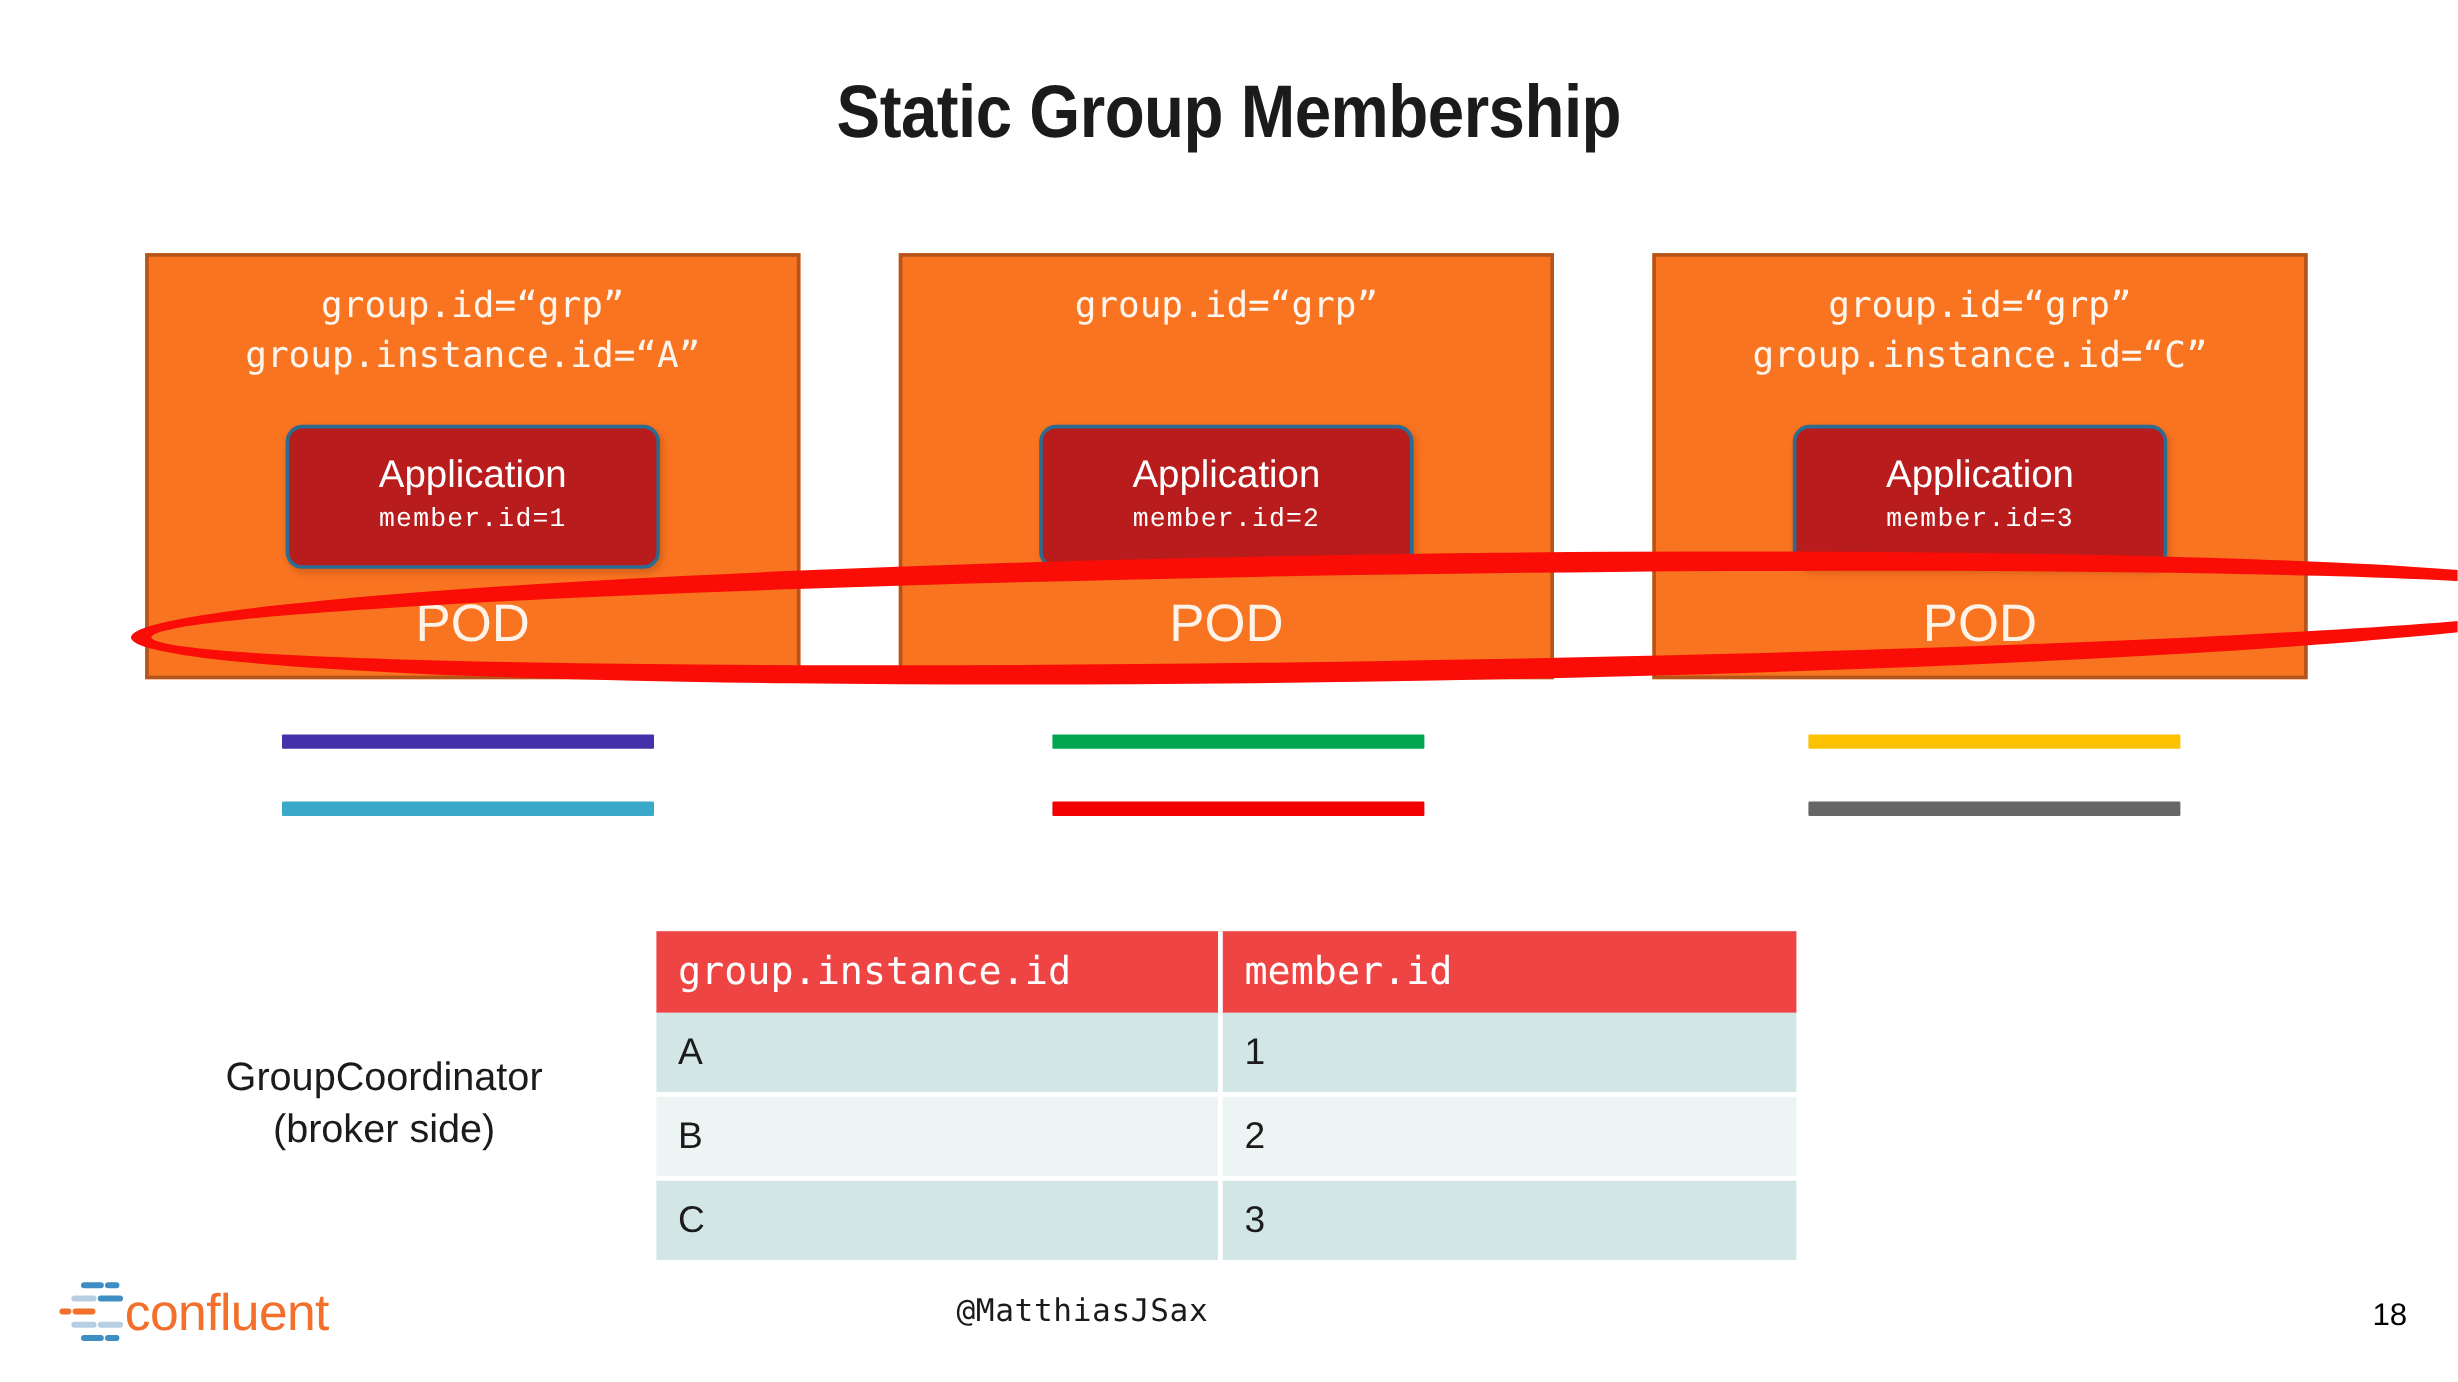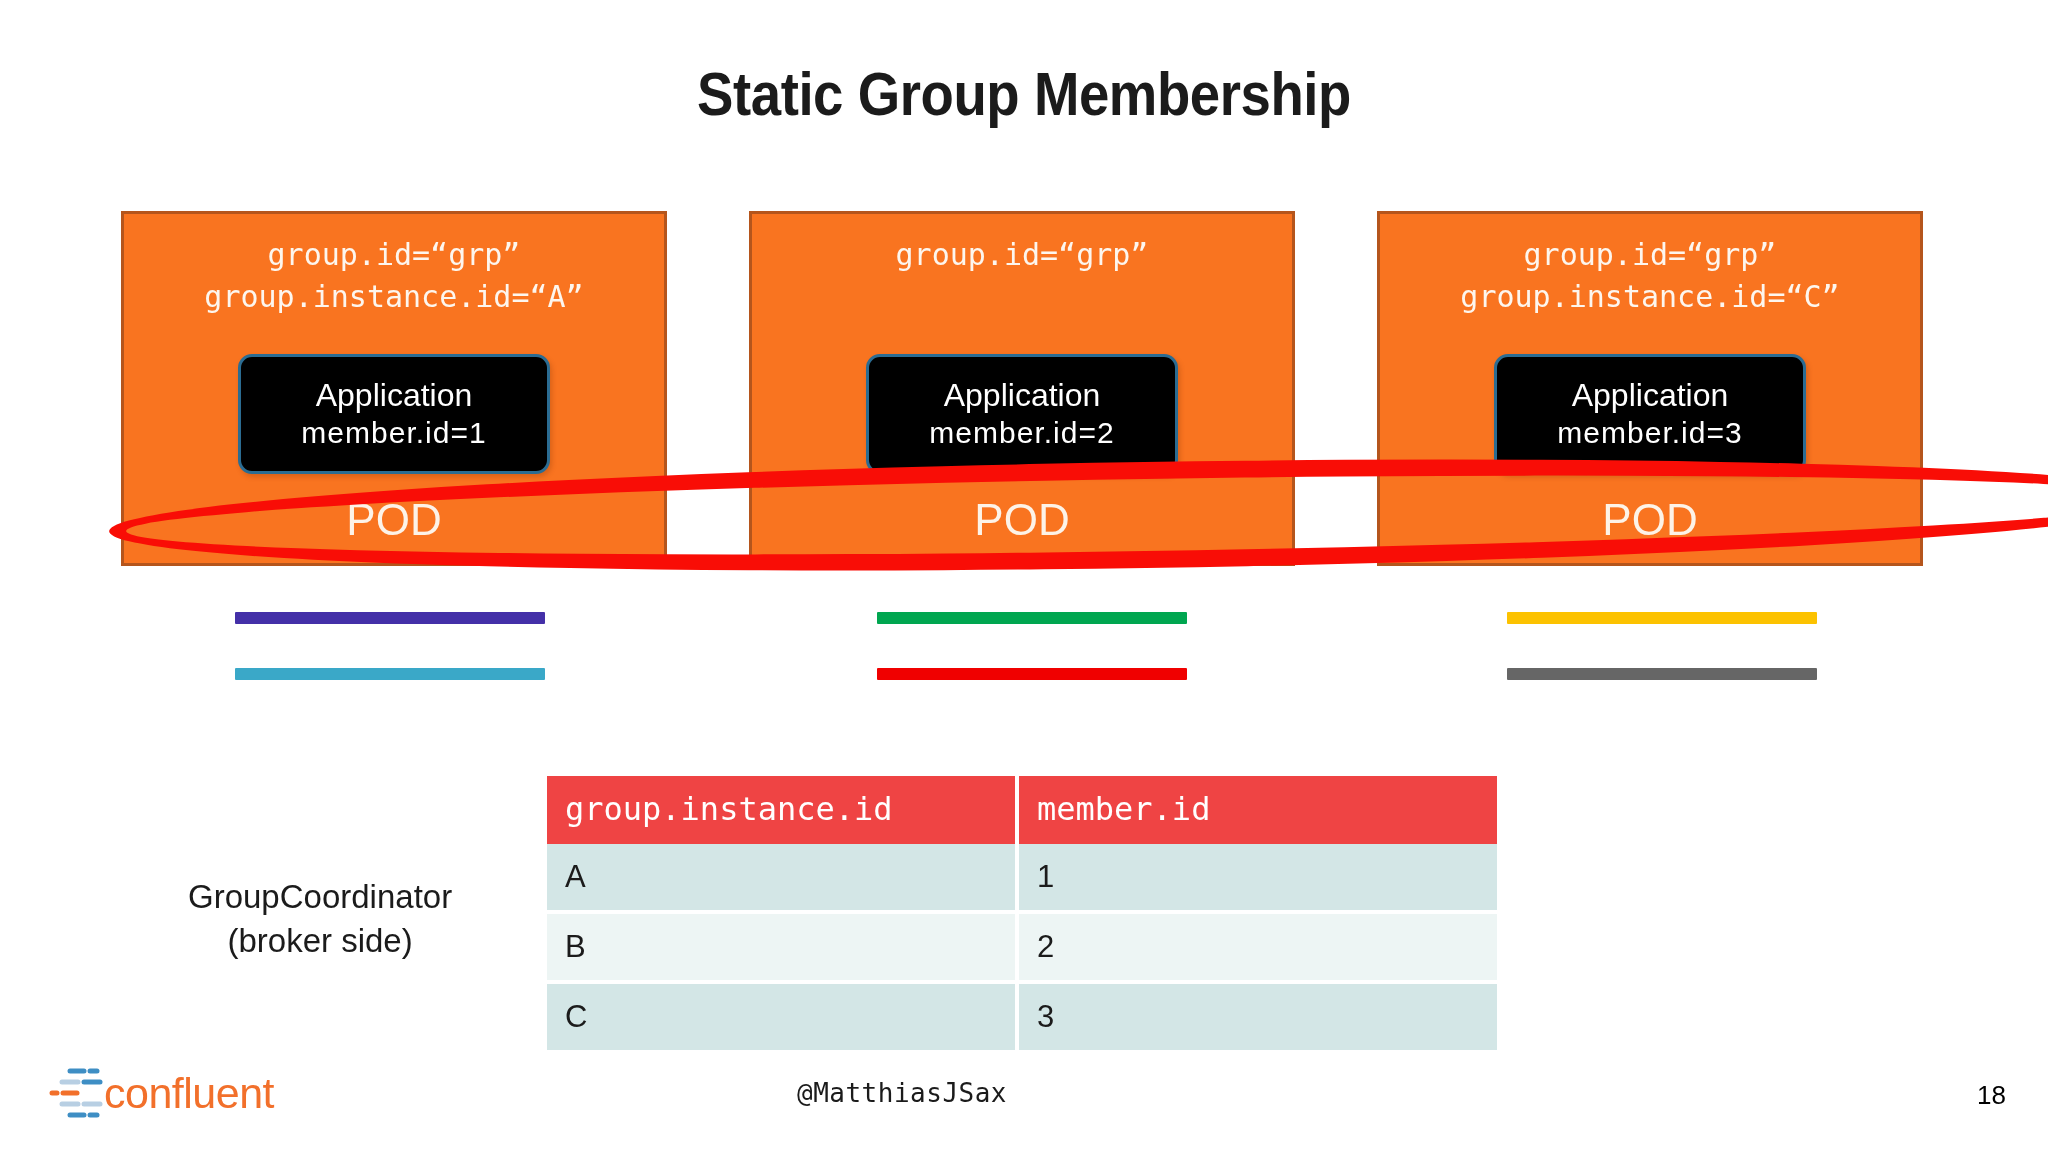--- a/index.html
+++ b/index.html
@@ -68,39 +68,39 @@
   }
   .pod-config .ln { display: block; }
 
   .app-box {
     position: absolute;
     top: 140px;
     left: 50%;
     transform: translateX(-50%);
     width: 312px;
     height: 120px;
-    background: #000000;
+    background: #b91c1c;
     border: 3px solid #2b6c92;
     border-radius: 14px;
     box-sizing: border-box;
     display: flex;
     flex-direction: column;
     align-items: center;
     justify-content: center;
     box-shadow: 2px 3px 5px rgba(120,45,0,0.25);
   }
   .app-title {
     font-family: "Liberation Sans", sans-serif;
     font-size: 32px;
     color: #ffffff;
     line-height: 38px;
   }
   .app-member {
-    font-family: Liberation Sans, sans-serif;
-    font-size: 30px;
+    font-family: Liberation Mono, monospace;
+    font-size: 22px;
     color: #ffffff;
     line-height: 38px;
     letter-spacing: 1px;
   }
   .pod-label {
     position: absolute;
     bottom: 18px;
     left: 0;
     width: 100%;
     text-align: center;

